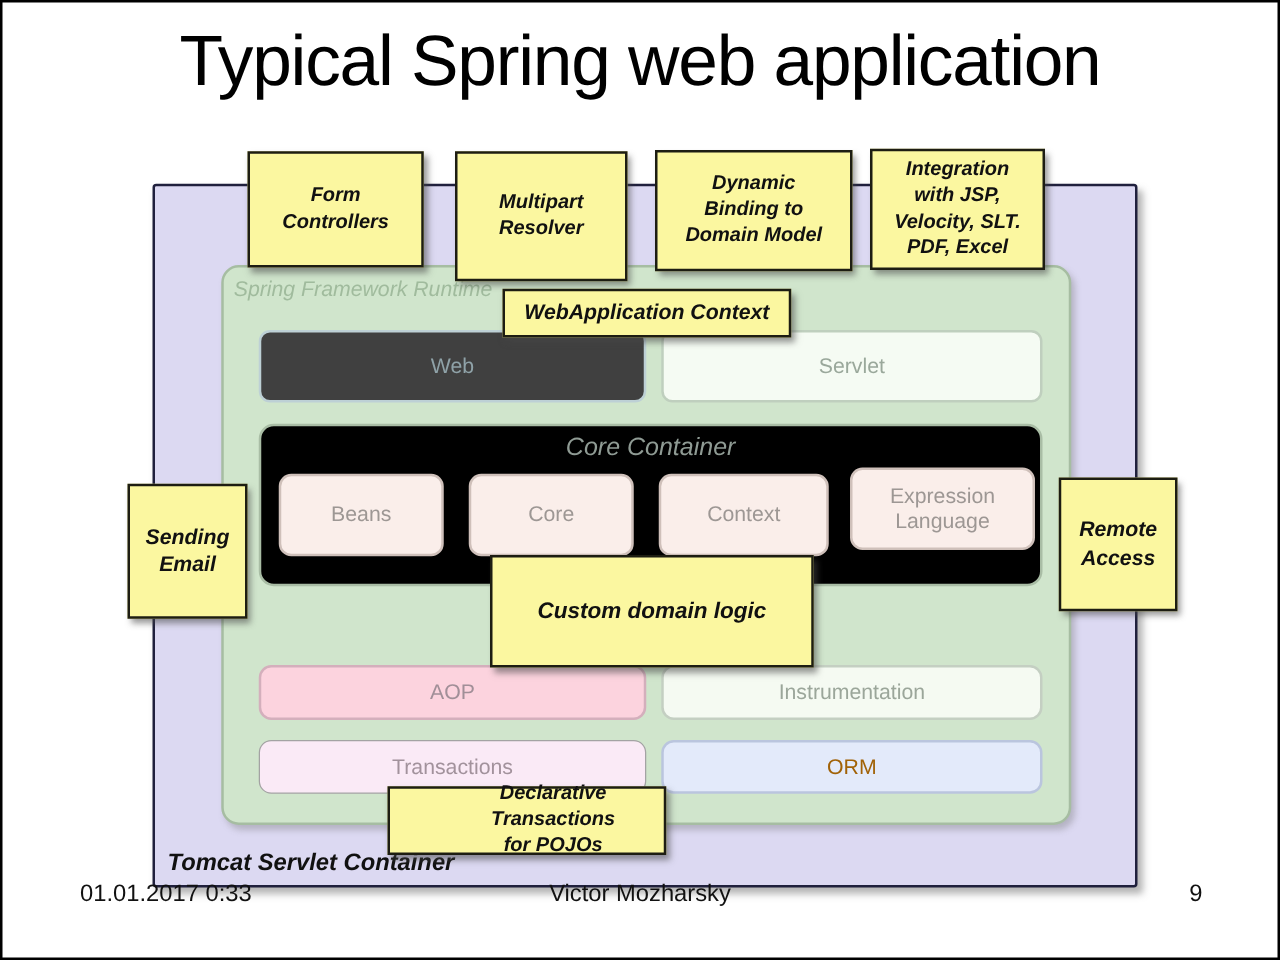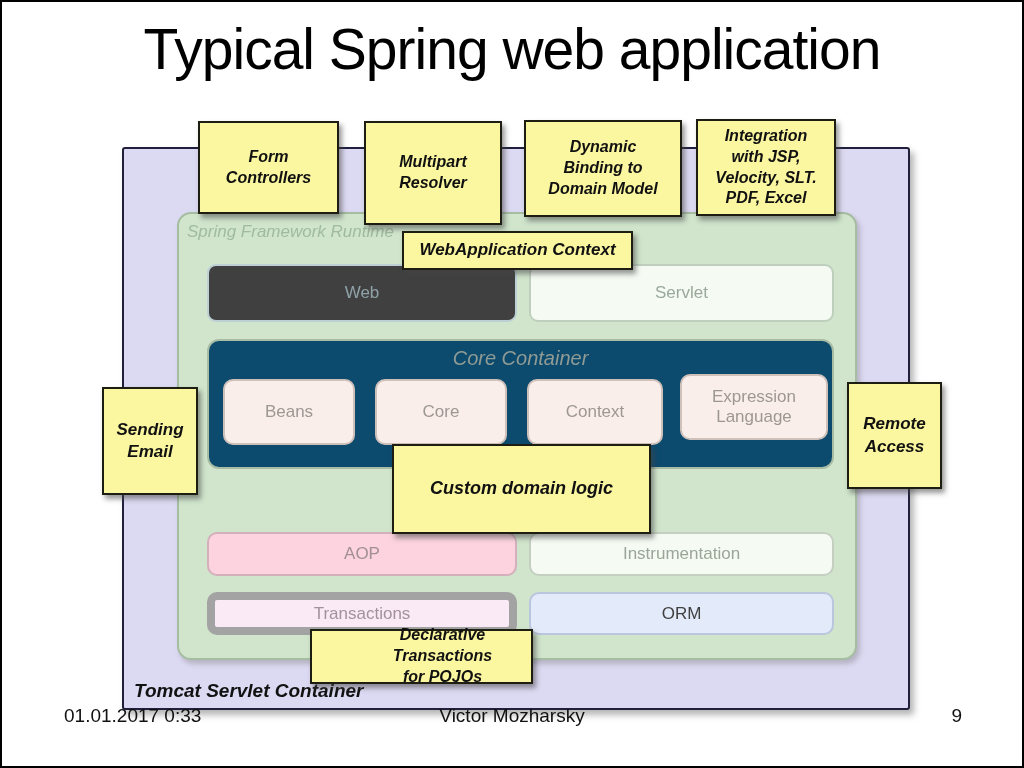--- a/index.html
+++ b/index.html
@@ -33,35 +33,35 @@
   }
   
   .mod{
     display:flex;align-items:center;justify-content:center;text-align:center;
     border-radius:9px;font-size:17px;z-index:3;line-height:1.15;
   }
   .web{left:28px;top:50px;width:310px;height:58px;background:#404040;border:2px solid #bdd0d5;color:#8fa2a8;}
   .servlet{left:350px;top:50px;width:305px;height:58px;background:#f5fbf3;border:2px solid #bfcfbe;color:#9aa89b;}
   .core-wrap{
     left:28px;top:125px;width:627px;height:130px;
-    background:#0c4a6e;border:2px solid #a9bda5;border-radius:12px;z-index:3;
+    background:#000000;border:2px solid #a9bda5;border-radius:12px;z-index:3;
   }
   .core-label{
     top:6px;left:0;width:100%;text-align:center;
     font-size:20px;font-style:italic;color:#8f9b94;
   }
   .pinkmod{background:#faeeea;border:2px solid #cfc0ba;border-radius:10px;color:#9d9794;}
   .beans{left:14px;top:38px;width:132px;height:66px;}
   .core{left:166px;top:38px;width:132px;height:66px;}
   .context{left:318px;top:38px;width:136px;height:66px;}
   .expr{left:471px;top:33px;width:148px;height:66px;}
   .aop{left:28px;top:318px;width:310px;height:44px;background:#fcd3de;border:2px solid #d4afbc;color:#a18f98;border-radius:10px;}
   .instr{left:350px;top:318px;width:305px;height:44px;background:#f5faf2;border:2px solid #c4cfc2;color:#9ba69a;border-radius:10px;}
-  .trans{left:28px;top:378px;width:310px;height:43px;background:#faeaf6;border:8px solid #a3a3a3;color:#a2929c;border-radius:10px;}
-  .orm{left:350px;top:378px;width:305px;height:43px;background:#e3eafa;border:2px solid #bac5de;color:#404040;border-radius:10px;}
+  .trans{left:28px;top:378px;width:310px;height:43px;background:#faeaf6;border:1px solid #a3a3a3;color:#a2929c;border-radius:10px;}
+  .orm{left:350px;top:378px;width:305px;height:43px;background:#e3eafa;border:2px solid #bac5de;color:#a16207;border-radius:10px;}
   
   .note{
     background:#fbf7a0;border:2px solid #1d1d12;
     box-shadow:3px 4px 5px rgba(70,70,70,0.55);
     display:flex;align-items:center;justify-content:center;text-align:center;
     font-weight:bold;font-style:italic;color:#111;
     white-space:pre-line;line-height:1.3;z-index:5;padding:3px;
   }
   .n-form{left:196px;top:119px;width:141px;height:93px;font-size:16px;}
   .n-multipart{left:362px;top:119px;width:138px;height:104px;font-size:16px;}

